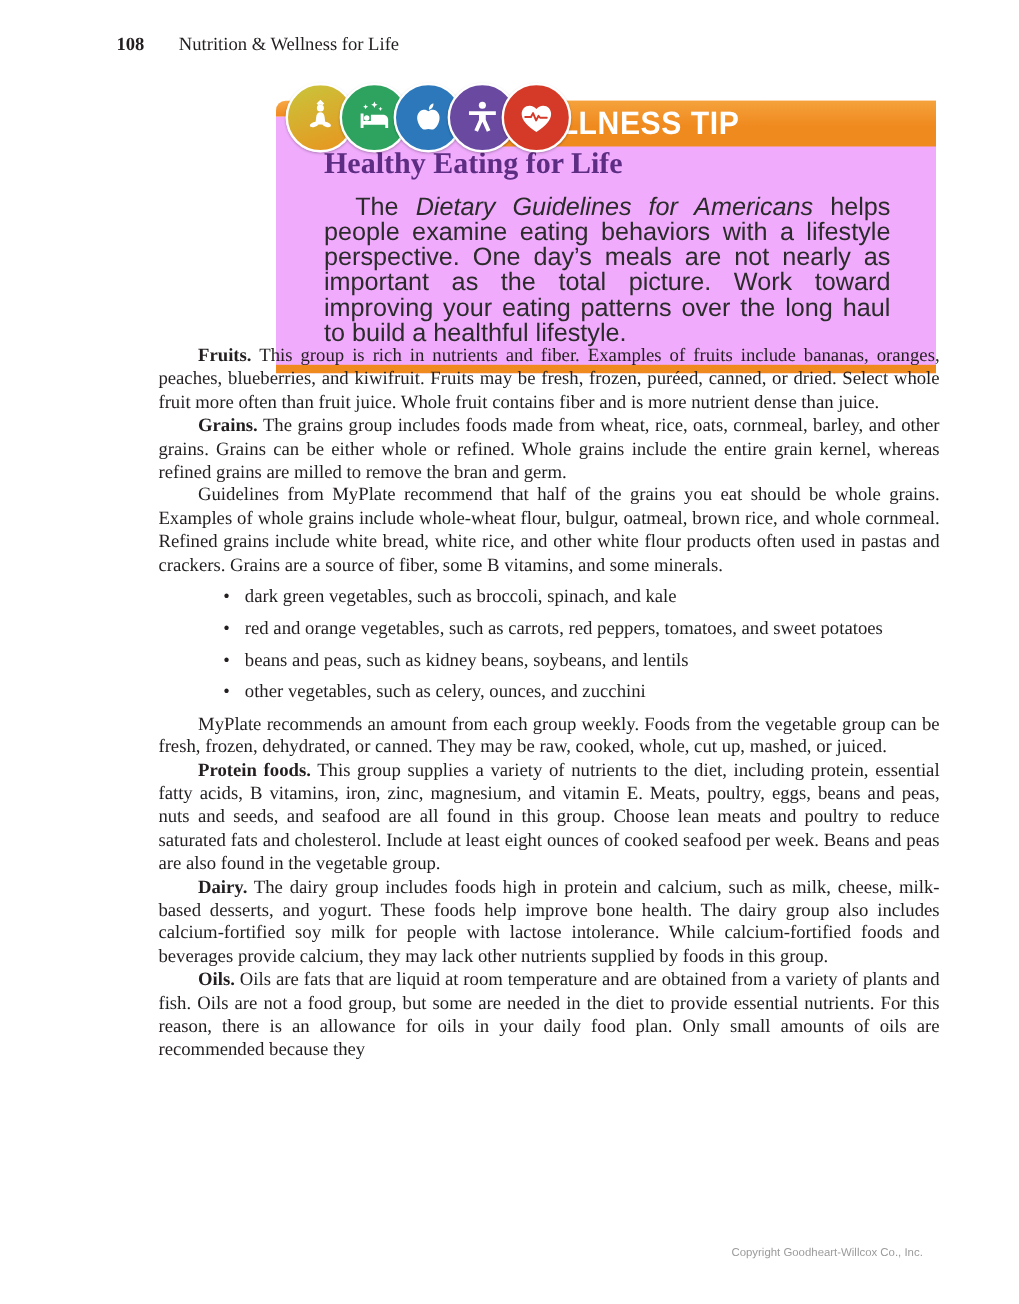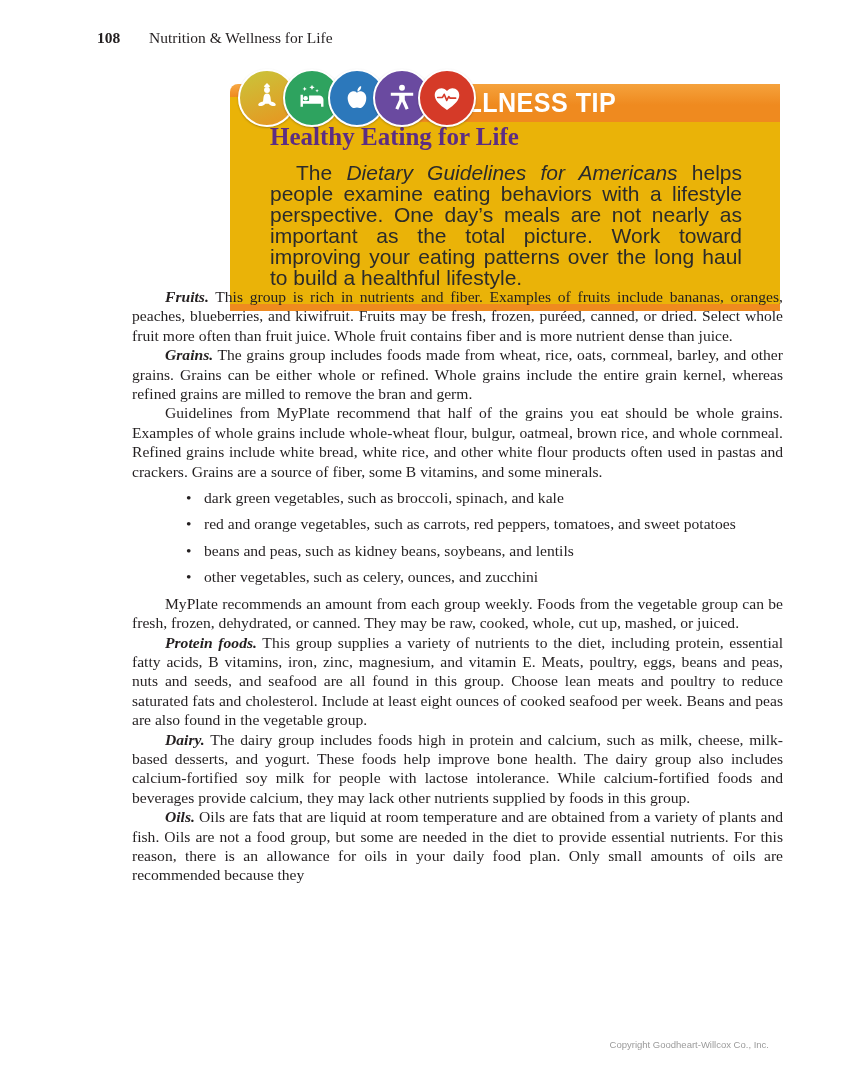--- a/index.html
+++ b/index.html
@@ -33,38 +33,38 @@
   }
   .icons{position:absolute;top:-15px;left:8px;display:flex;z-index:3;}
   .circle{
     width:54px;height:54px;border-radius:50%;border:2px solid #fff;
     display:flex;align-items:center;justify-content:center;
     margin-left:-13px;box-shadow:0 1px 2px rgba(0,0,0,.25);
   }
   .circle:first-child{margin-left:0;}
   .circle svg{width:32px;height:32px;display:block;}
   .tipbody{
-    margin-top:13px;background:#eab308;border-bottom:7px solid #ef8a1f;
+    margin-top:13px;background:#f0abfc;border-bottom:7px solid #ef8a1f;
     padding:26px 38px 16px 40px;box-sizing:border-box;min-height:154px;
   }
   .tipbody h2{
     margin:0 0 11px 0;font-size:25px;line-height:28px;color:#5c2d83;
     font-family:"Liberation Serif",serif;font-weight:bold;
   }
   .tipbody p{
     margin:0;font-family:"Liberation Sans",sans-serif;font-size:21px;
     line-height:21px;color:#2b2b2b;text-indent:26px;text-align:justify;
   }
 
   
   .article{position:absolute;left:98px;top:287px;width:651px;}
   .article p{
     margin:0;font-size:15.6px;line-height:19.4px;text-align:justify;text-indent:33px;
   }
-  .article p .lead{font-weight:bold;font-style:italic;}
+  .article p .lead{font-weight:bold;}
   .article ul{
     list-style:none;margin:7px 0 3px 0;padding:0 0 0 72px;
   }
   .article li{
     position:relative;margin:7px 0;font-size:15.6px;line-height:19.4px;text-align:justify;
   }
   .article li::before{
     content:"\2022";position:absolute;left:-18px;top:0;font-size:15.6px;
   }
   .article li .ital{}

